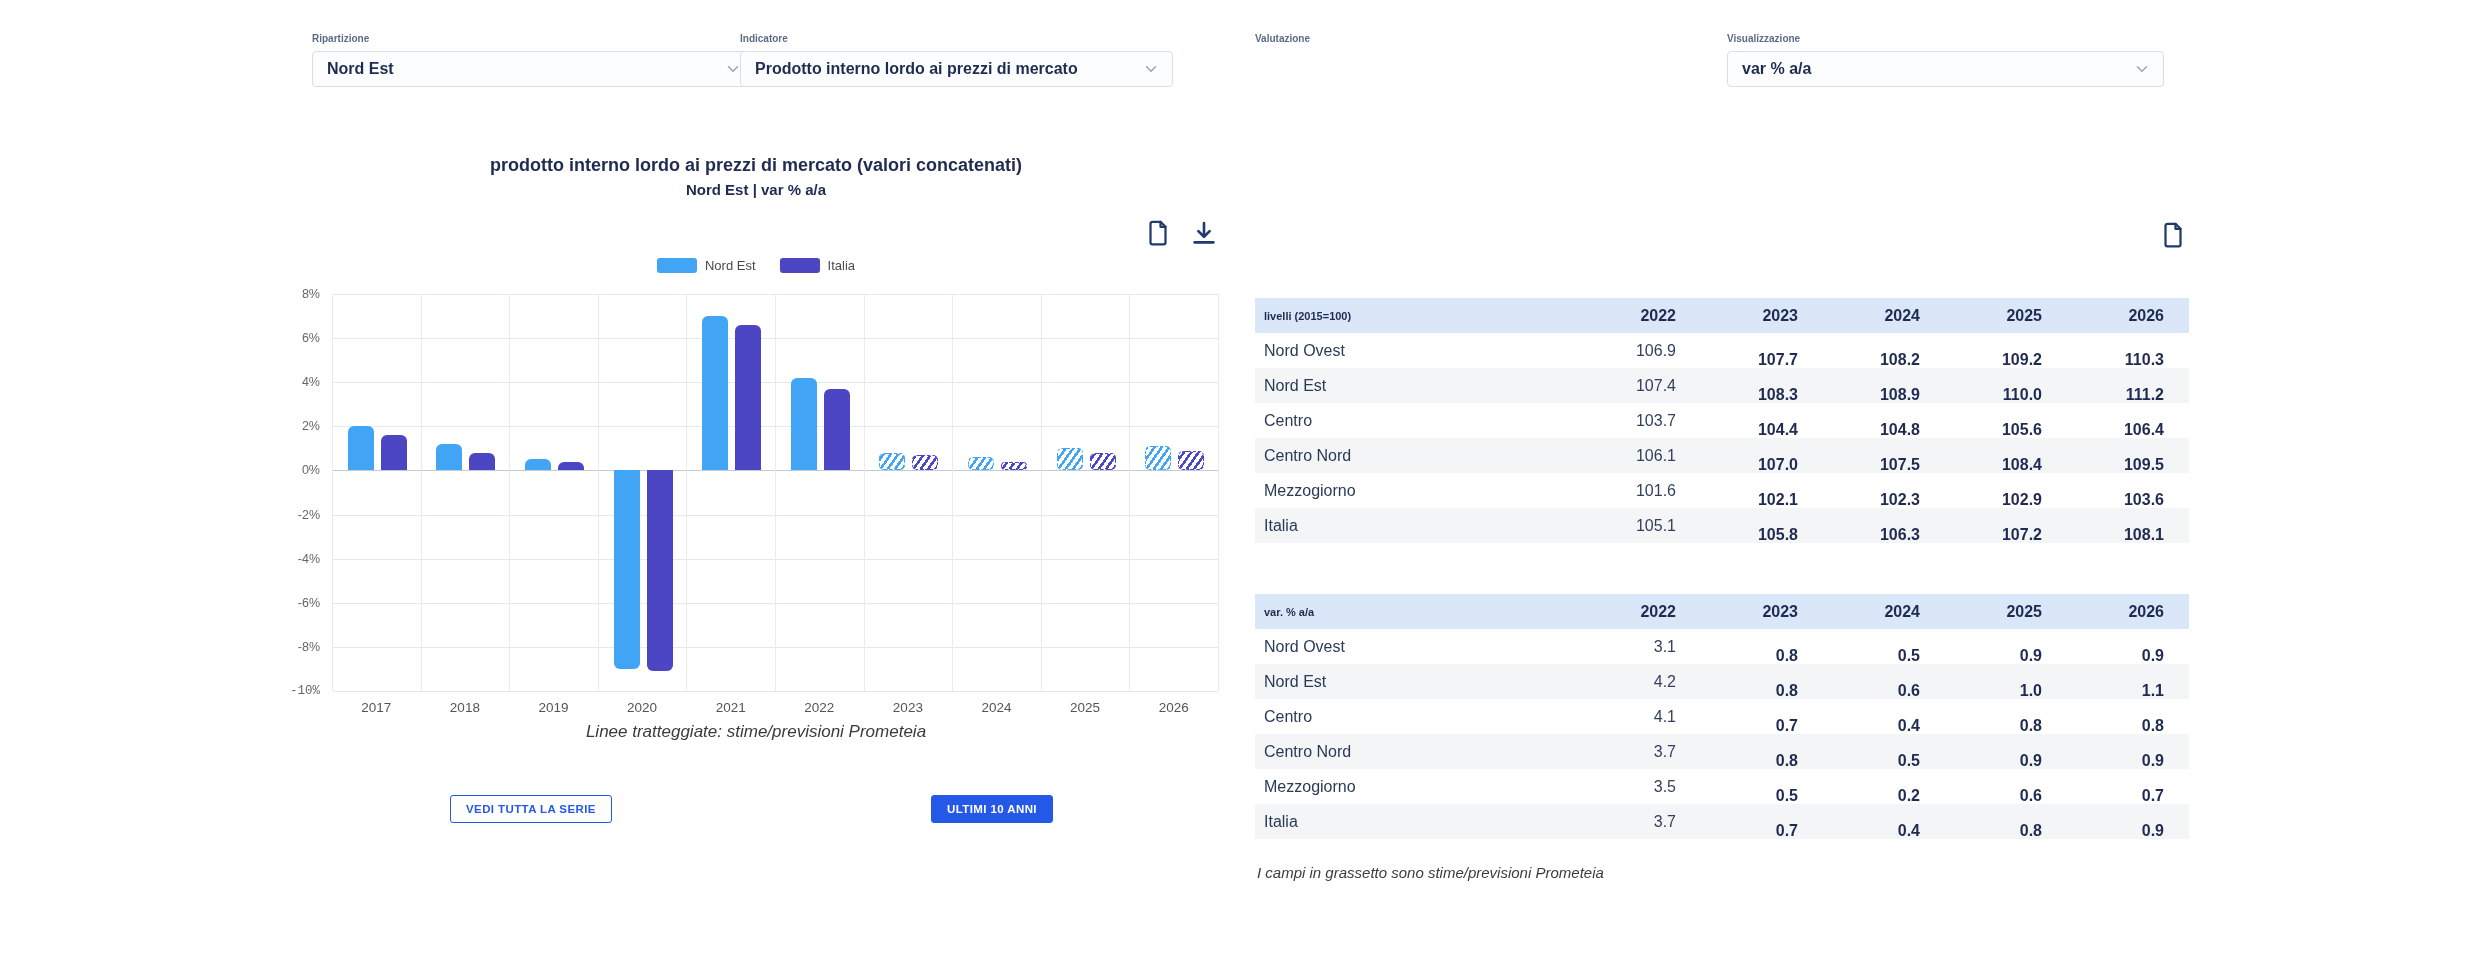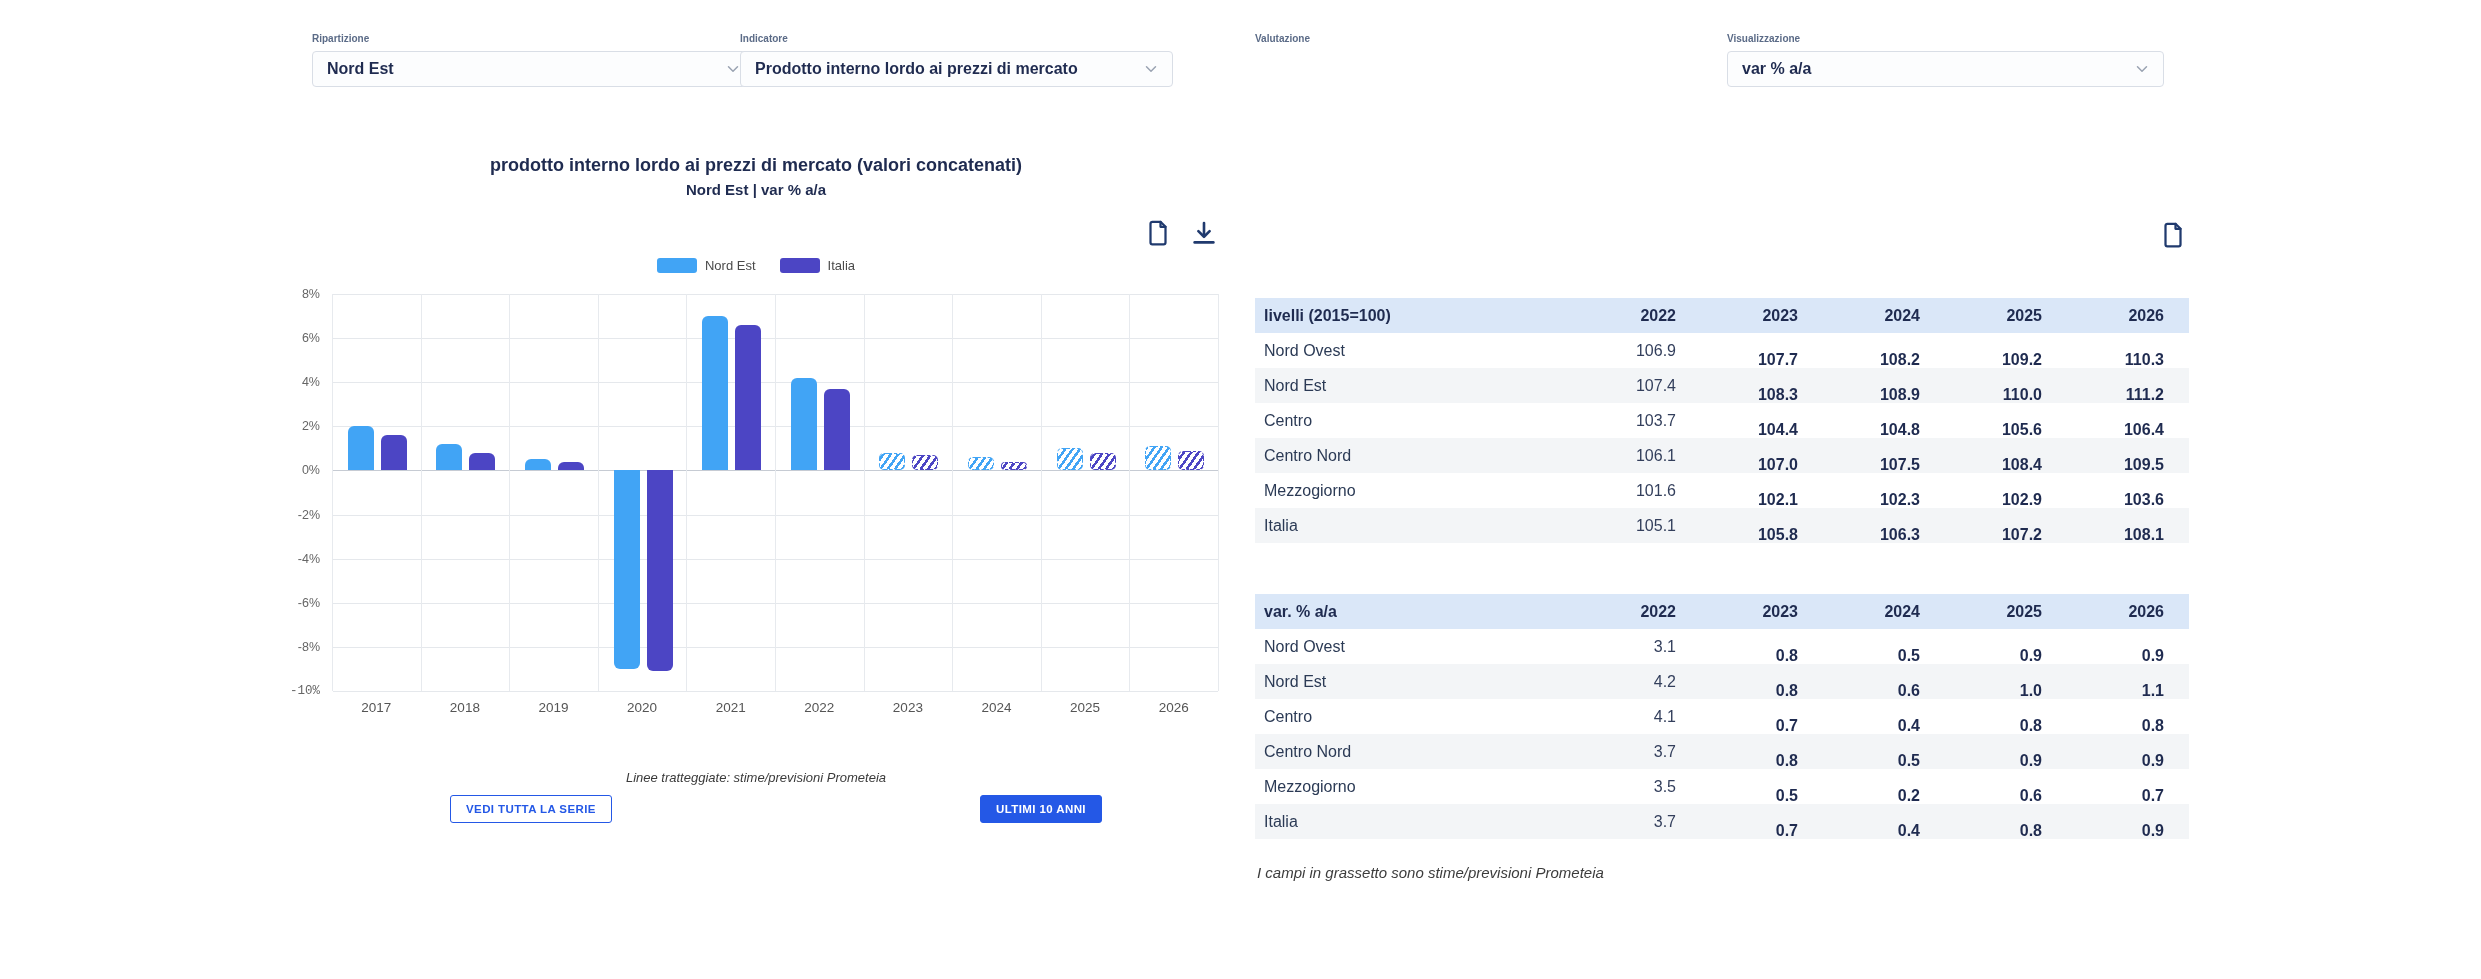--- a/index.html
+++ b/index.html
@@ -46,36 +46,36 @@
   .hline { position: absolute; left: 0; width: 100%; height: 1px; background: #e5e8ec; }
   .hline.zero { background: #c6cbd3; }
   .col { position: absolute; top: 0; height: 100%; border-right: 1px solid #e7eaee; }
   .bar { position: absolute; }
   .bar.pos { border-radius: 6px 6px 0 0; }
   .bar.neg { border-radius: 0 0 6px 6px; }
   .bar.forecast { border-radius: 5px; }
   #xlabels { position: absolute; left: 332px; top: 700px; width: 886px; display: grid; grid-template-columns: repeat(10, 1fr); }
   .xlab { text-align: center; font-size: 13.5px; color: #555; }
 
-  .chart-caption { position: absolute; left: 293px; width: 926px; top: 770px; text-align: center; font-size: 13px; font-style: italic; color: #3a3a3a; }
+  .chart-caption { position: absolute; left: 293px; width: 926px; top: 722px; text-align: center; font-size: 17px; font-style: italic; color: #3a3a3a; }
 
   .btn { position: absolute; top: 795px; height: 28px; display: inline-flex; align-items: center; padding: 0 15px; font-size: 11.5px; font-weight: 700; letter-spacing: .4px; border-radius: 3px; cursor: pointer; font-family: "Liberation Sans", sans-serif; }
   .btn-outline { left: 450px; background: #ffffff; color: #2458e6; border: 1.5px solid #2458e6; }
-  .btn-filled { left: 980px; background: #2458e6; color: #ffffff; border: 1.5px solid #2458e6; }
+  .btn-filled { left: 931px; background: #2458e6; color: #ffffff; border: 1.5px solid #2458e6; }
 
   
   #tableIcon { position: absolute; left: 2158px; top: 220px; }
   .dtable { position: absolute; left: 1255px; width: 934px; }
   #table0 { top: 298px; }
   #table1 { top: 594px; }
   .trow { display: grid; grid-template-columns: auto repeat(5, 122px); align-items: center; height: 35px; padding: 0 25px 0 9px; }
   .trow.thead { background: #dae7f8; }
   .trow.alt { background: #f3f5f7; }
   .tcell.name { font-size: 16px; color: #2b3a55; }
-  .tcell.title { font-size: 16px; font-weight: 700; color: #1f2b50; }
+  .tcell.title { font-size: 11px; font-weight: 700; color: #1f2b50; }
   .tcell.num { text-align: right; font-size: 16px; color: #333f5c; }
   .tcell.yhead { font-weight: 700; color: #1f2b50; }
   .tcell.bold { font-weight: 700; color: #1f2b50; margin-top: 18px; }
   .table-note { position: absolute; left: 1257px; top: 864px; font-size: 15px; font-style: italic; color: #3c3c3c; }
 </style>
 </head>
 <body>
 
 <div class="filter" id="f1">
   <div class="filter-label">Ripartizione</div>

